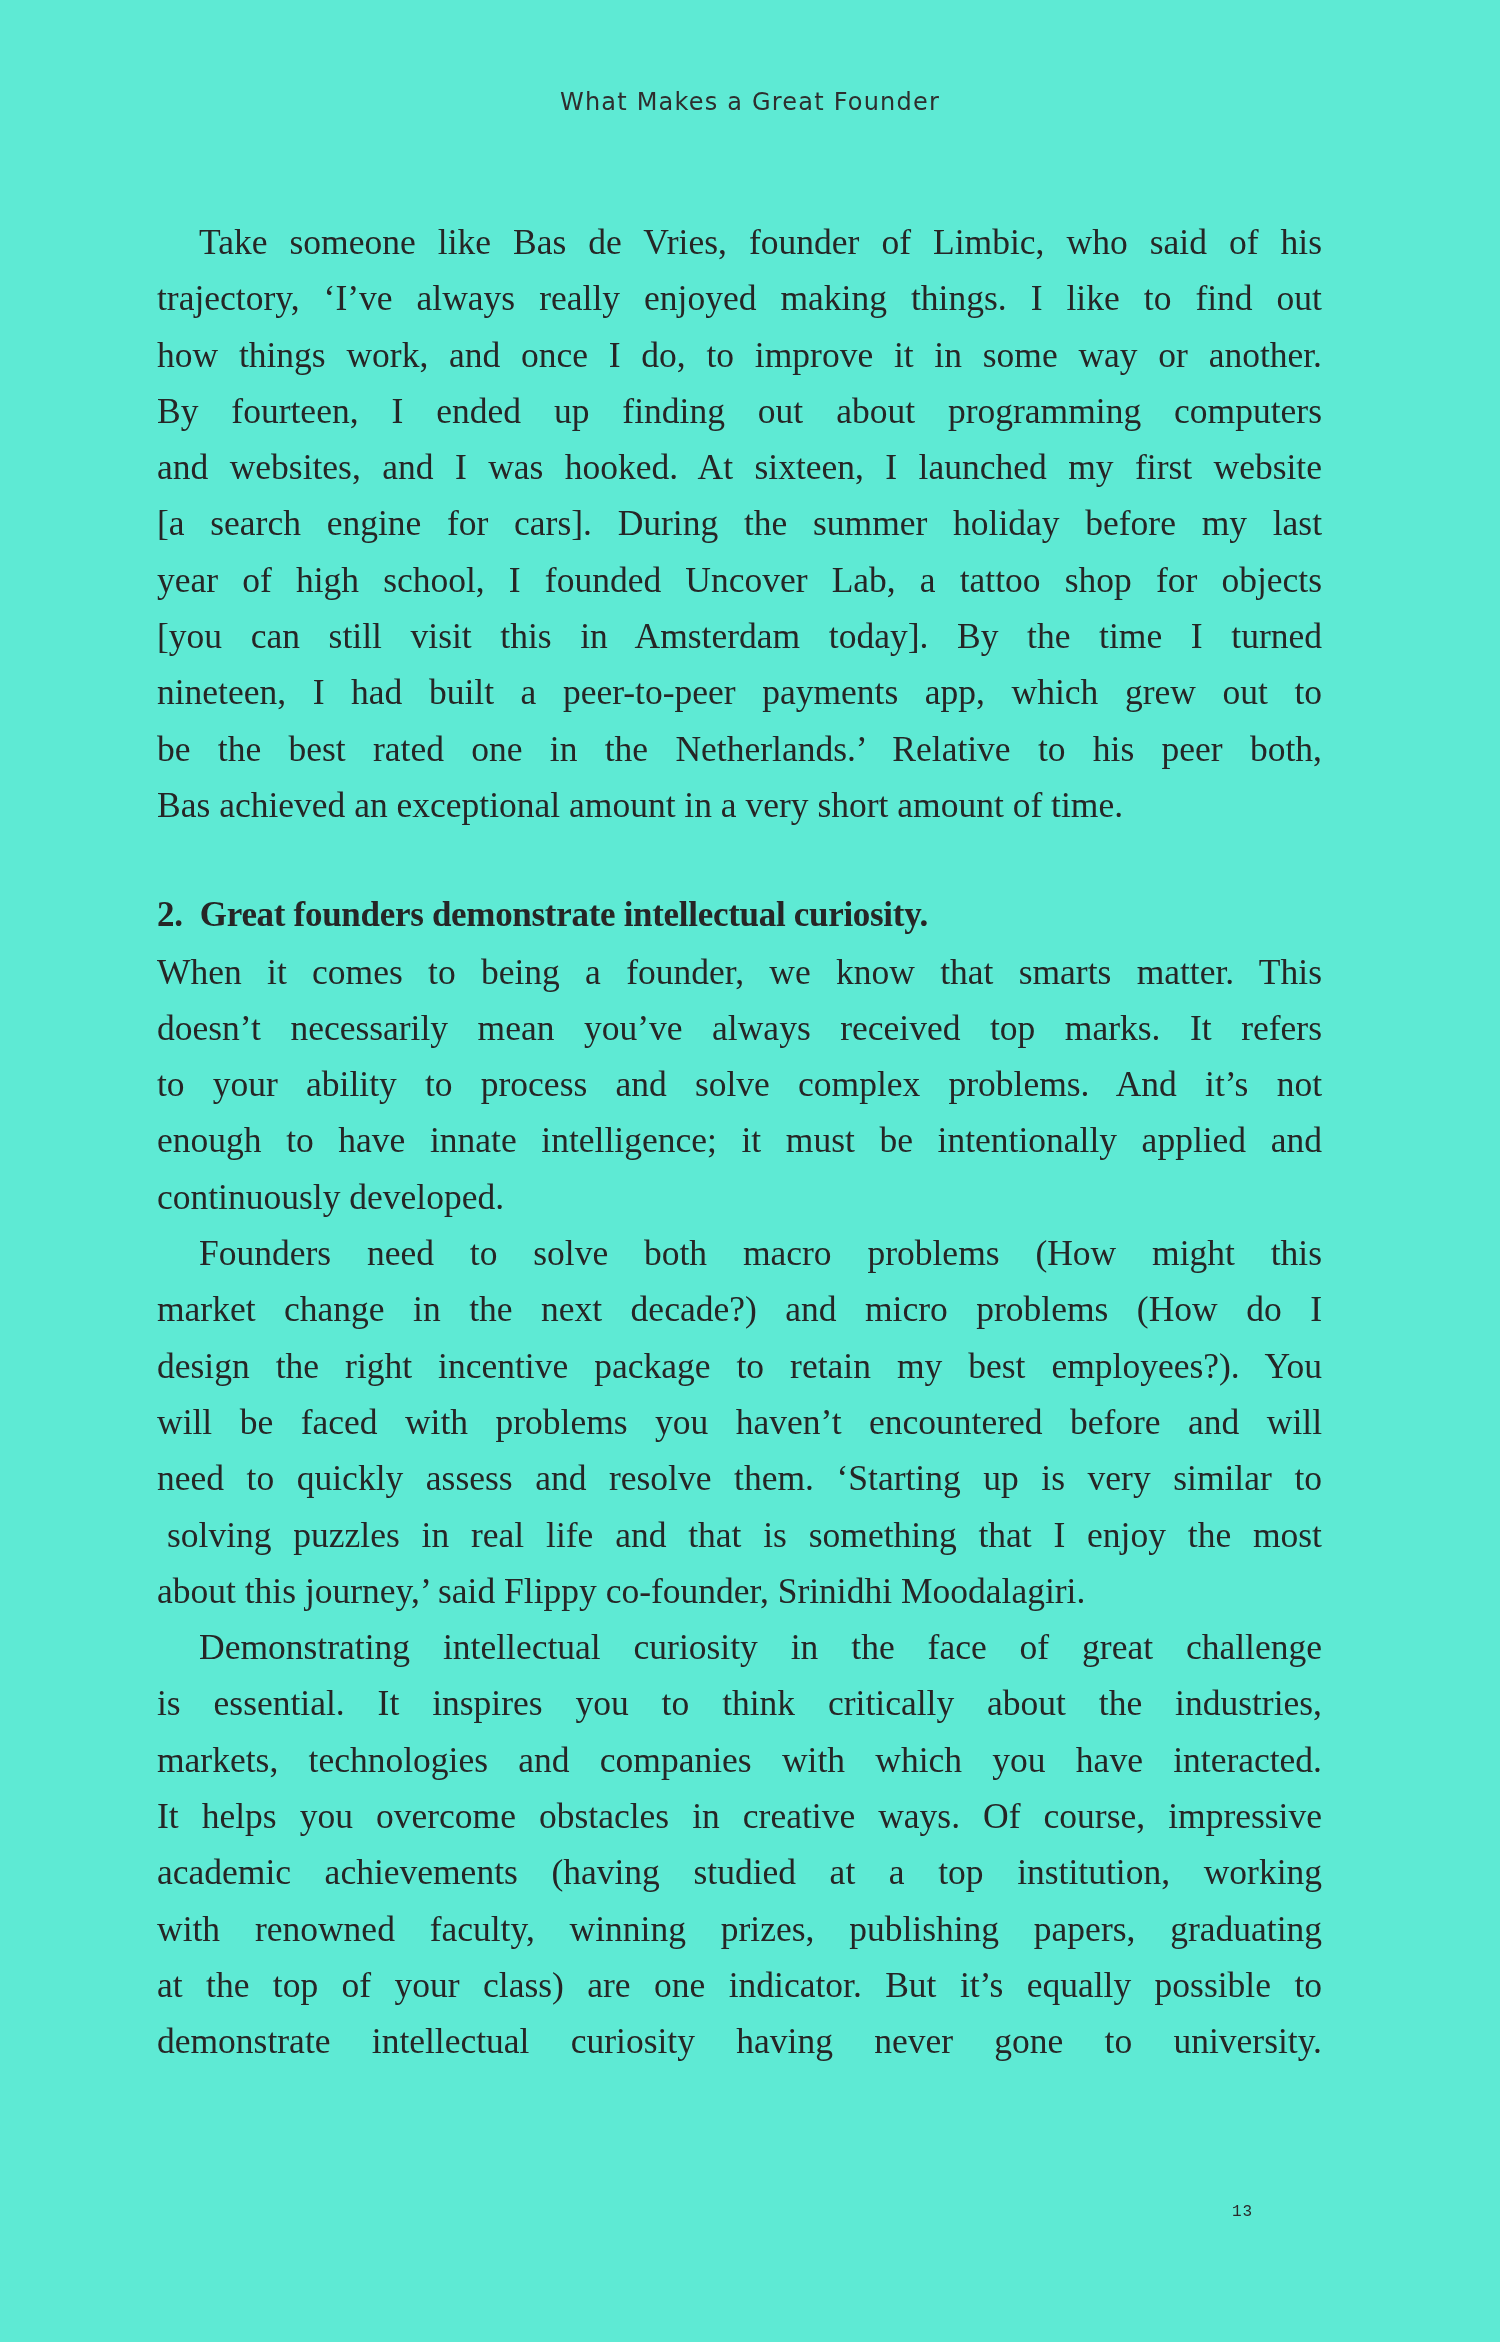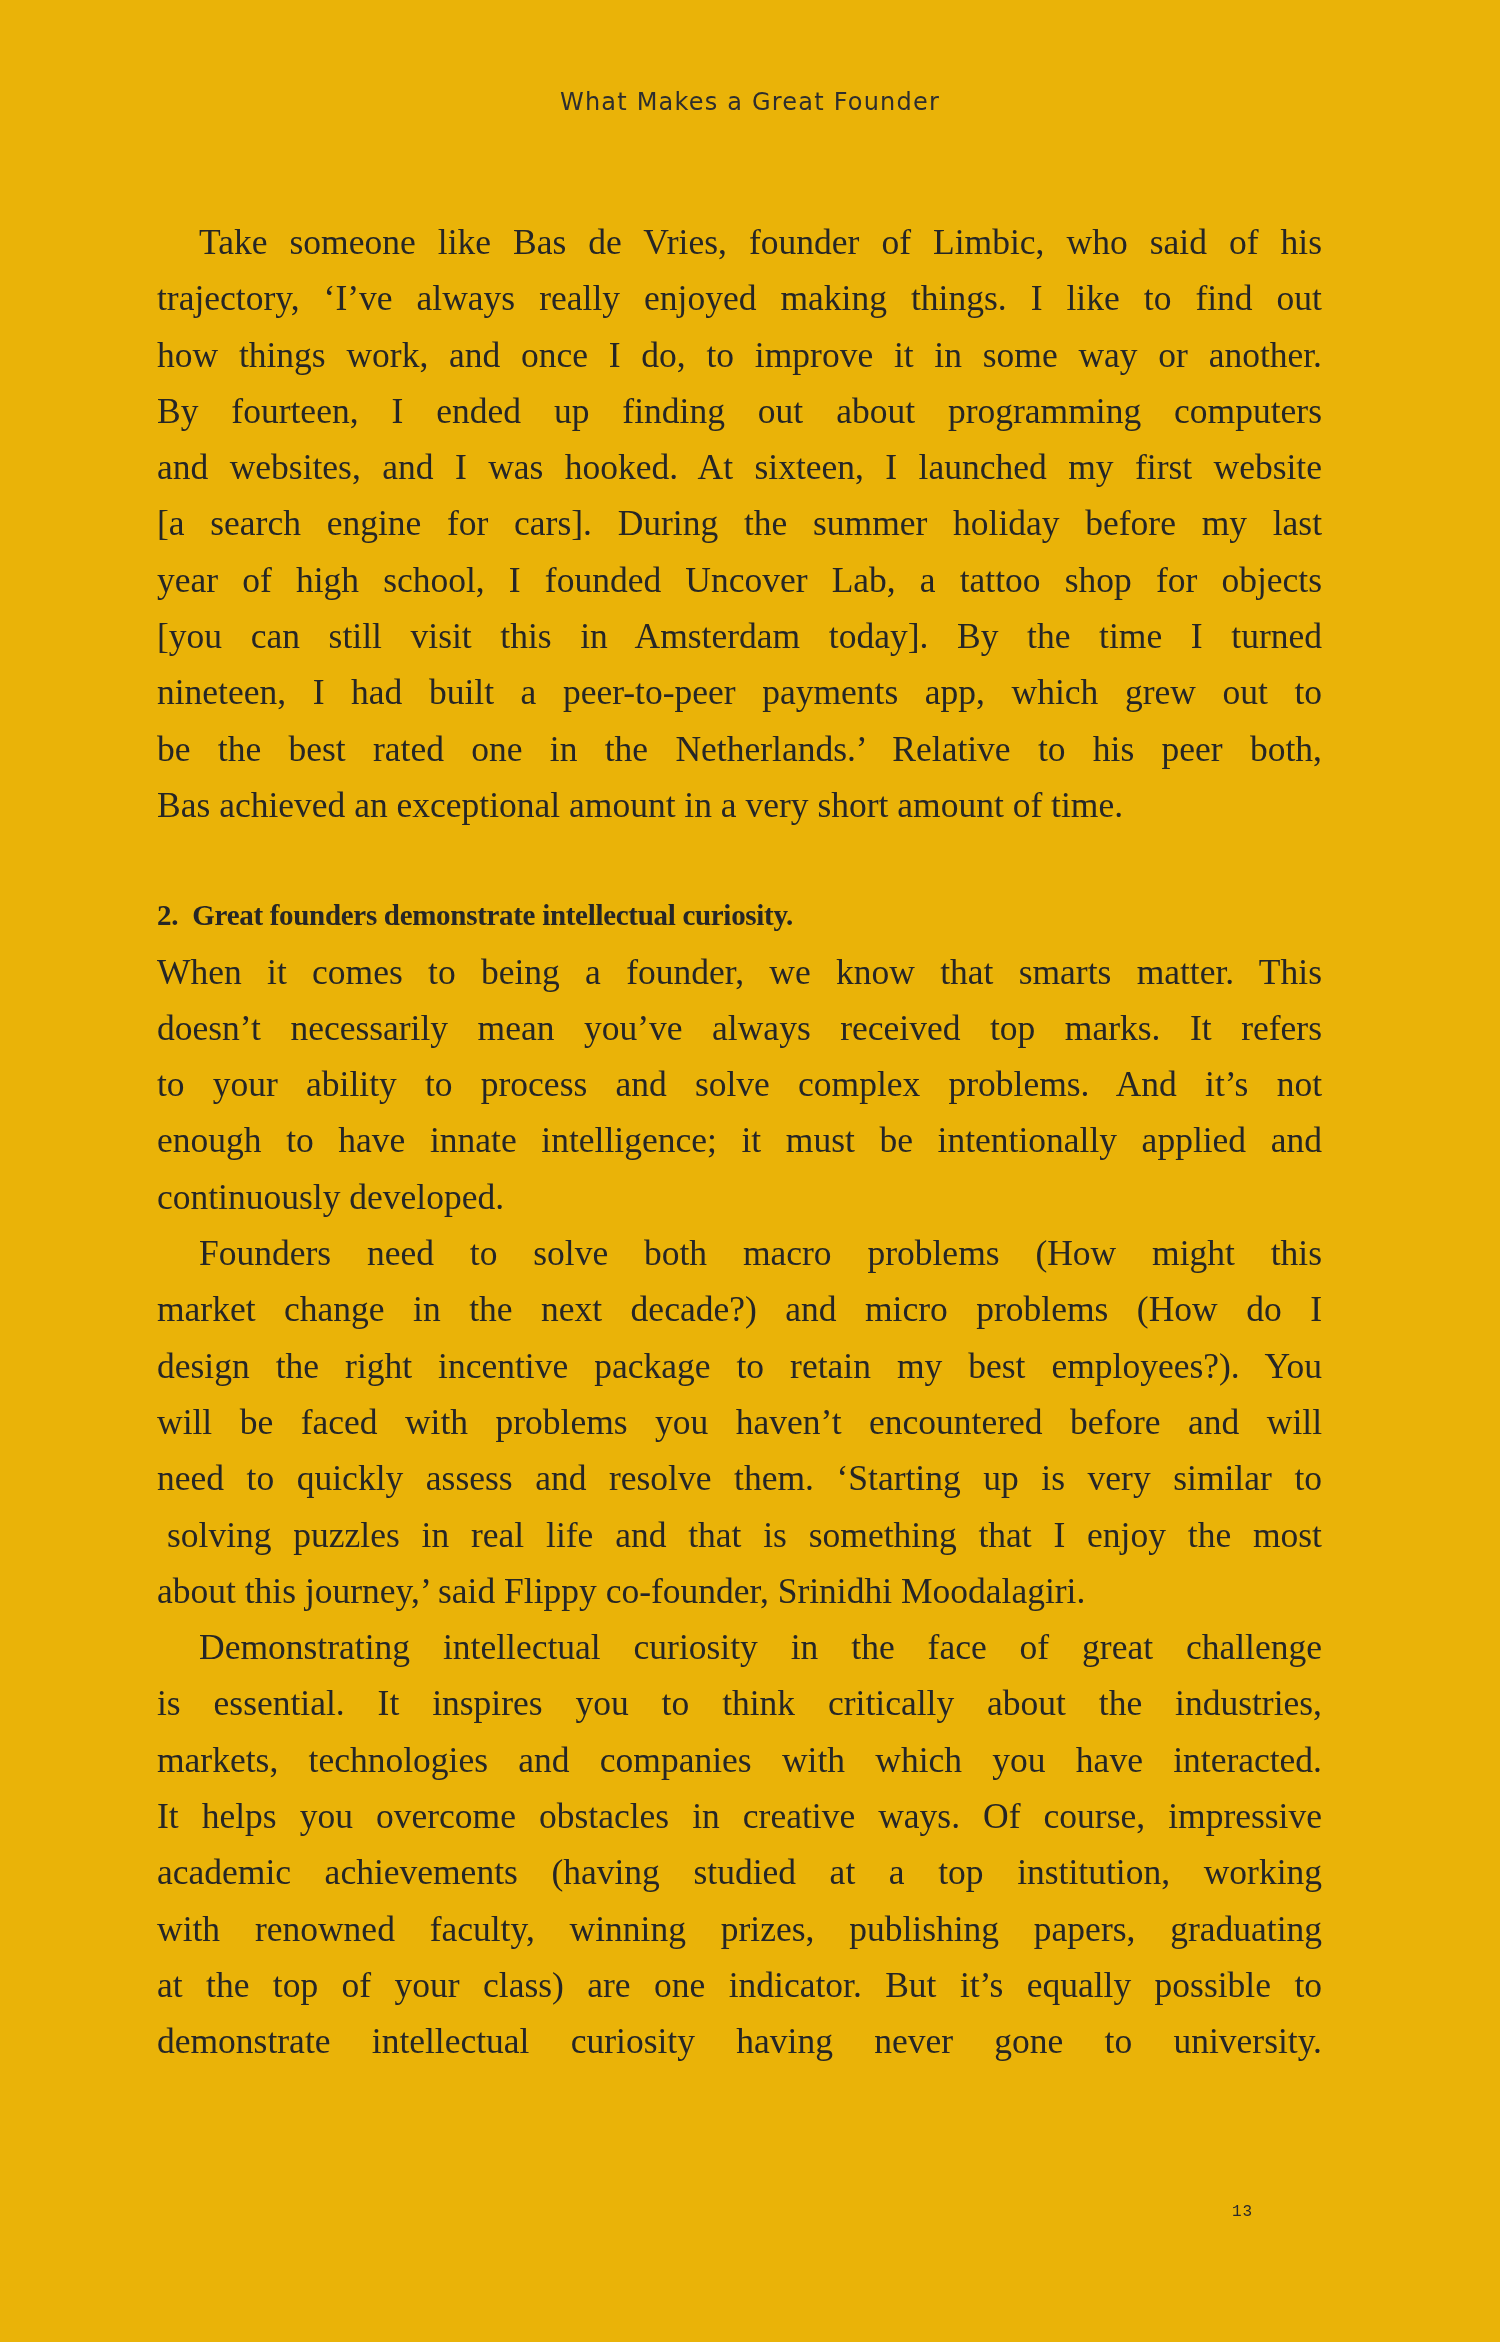--- a/index.html
+++ b/index.html
@@ -1,19 +1,19 @@
 <!DOCTYPE html>
 <html><head>
 <meta charset="utf-8">
 <style>
   html, body { margin: 0; padding: 0; background: #ffffff; }
   body { width: 1500px; height: 2342px; position: relative; overflow: hidden; }
   .page {
     position: absolute; left: 0; top: 0; width: 1500px; height: 2342px;
-    background: #eab308;
+    background: #5eead4;
   }
   .running-head {
     position: absolute; left: 0; width: 1500px; top: 88px;
     text-align: center;
     font-family: "DejaVu Sans", sans-serif;
     font-size: 24px; letter-spacing: 1.2px;
     color: #2e2e2e;
   }
   .body-text {
     position: absolute; left: 157px; top: 214px; width: 1165px;
@@ -22,21 +22,21 @@
     line-height: 56.3px;
     color: #262626;
     text-align: justify;
     hyphens: none;
   }
   .para { margin: 0; }
   .para.indent { text-indent: 42px; }
   .heading {
     margin: 54px 0 0 0;
     font-weight: bold;
-    font-size: 29px;
+    font-size: 35px;
     letter-spacing: -0.3px;
   }
   .line { display: block; text-align: justify; text-align-last: justify; white-space: nowrap; }
   .line.last { text-align-last: left; }
   .page-number {
     position: absolute; left: 1232px; top: 2203px;
     font-family: Liberation Mono, monospace;
     font-size: 16px; color: #2a2a2a; letter-spacing: 1px;
   }
 </style>

